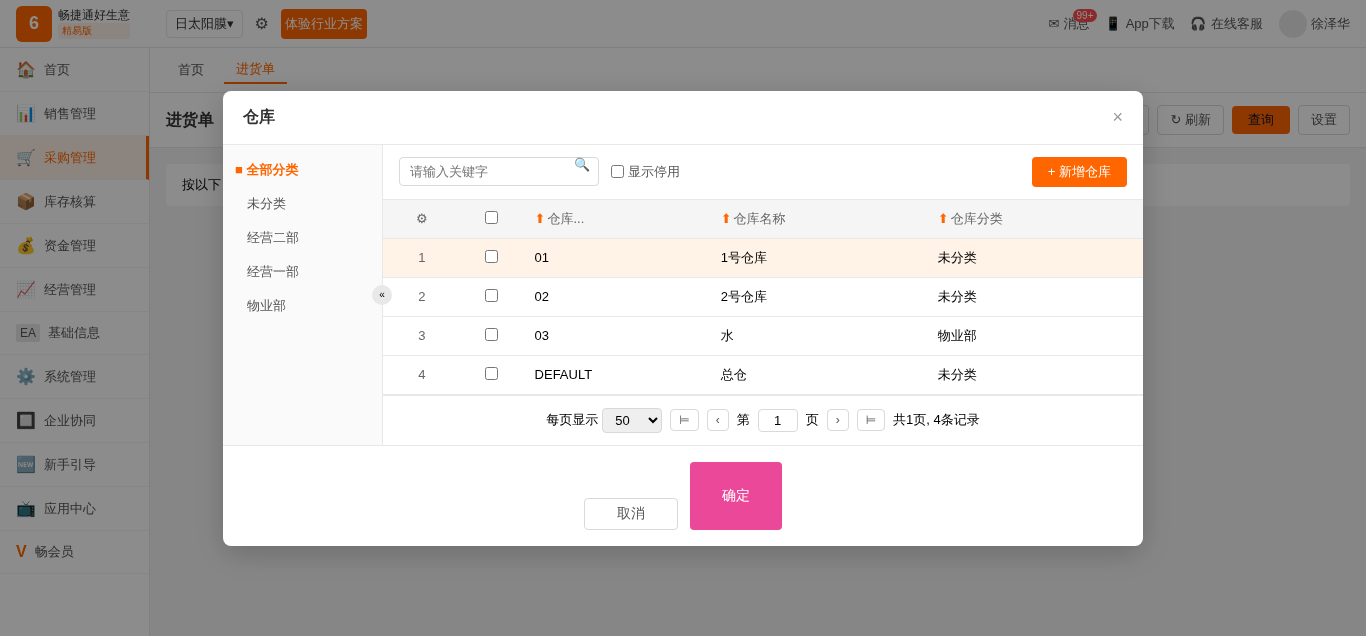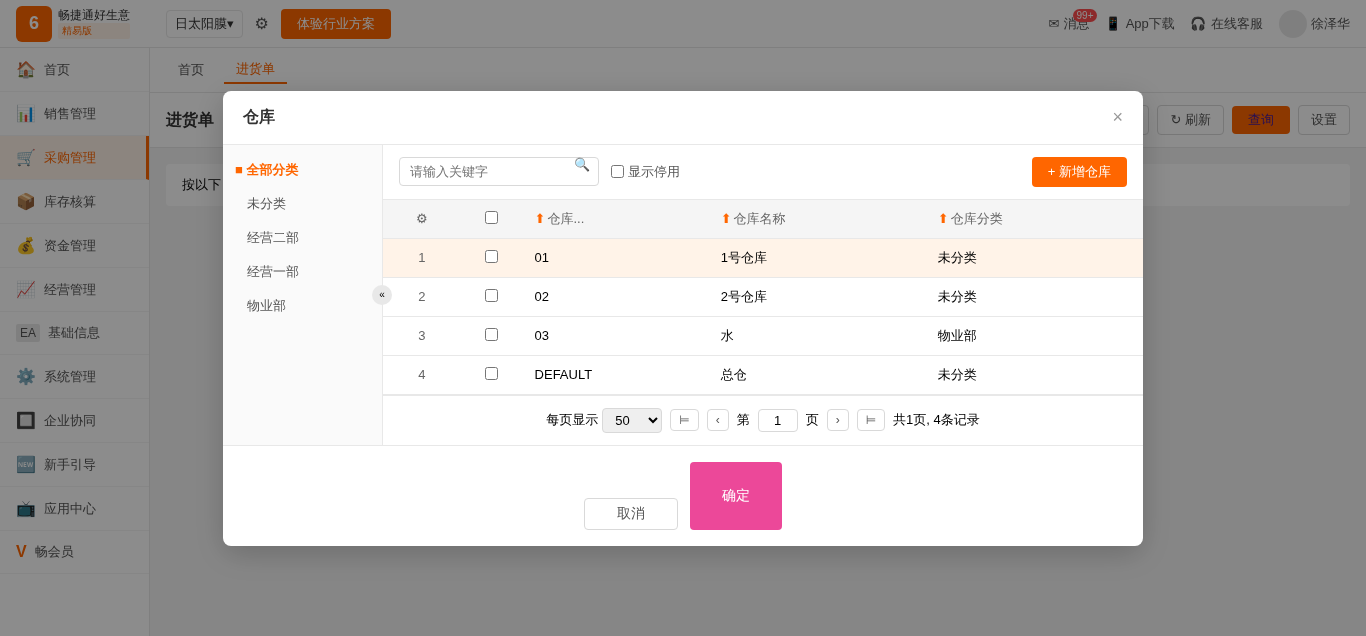--- a/index.html
+++ b/index.html
@@ -42,21 +42,21 @@
       display: flex; align-items: center; gap: 0;
       font-size: 13px; color: #333; cursor: pointer;
       padding: 4px 8px;
       border: 1px solid #e8e8e8;
       border-radius: 4px;
     }
     .experience-btn {
       background: #ff6600;
       color: #fff;
       border: none;
-      padding: 6px 16px;
+      padding: 6px 4px;
       border-radius: 4px;
       cursor: pointer;
       font-size: 13px;
     }
     .header-right {
       display: flex;
       align-items: center;
       gap: 16px;
     }
     .badge-item {
@@ -147,21 +147,21 @@
       border: 1px solid #d9d9d9;
       background: #fff;
       border-radius: 4px;
       cursor: pointer;
       font-size: 13px;
       color: #555;
     }
     .btn-primary {
       padding: 5px 16px;
       background: #ff6600;
-      color: #4c1d95;
+      color: #0f172a;
       border: none;
       border-radius: 4px;
       cursor: pointer;
       font-size: 13px;
     }
 
     
     .overlay {
       position: fixed;
       top: 0; left: 0; right: 0; bottom: 0;

